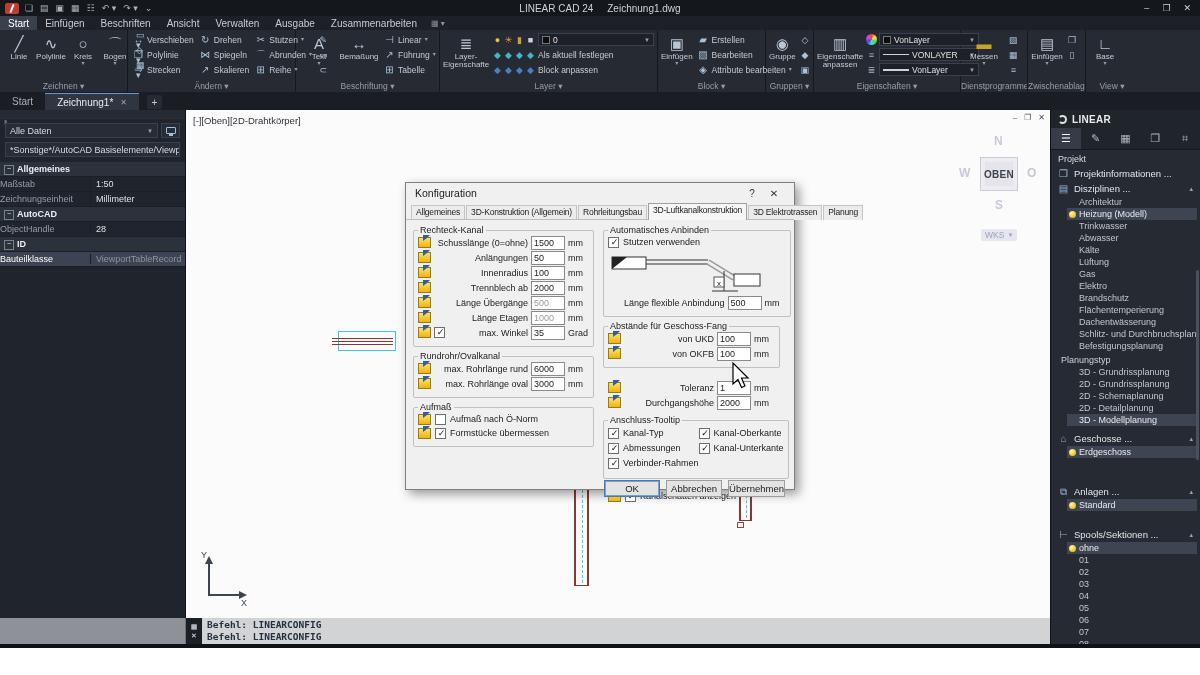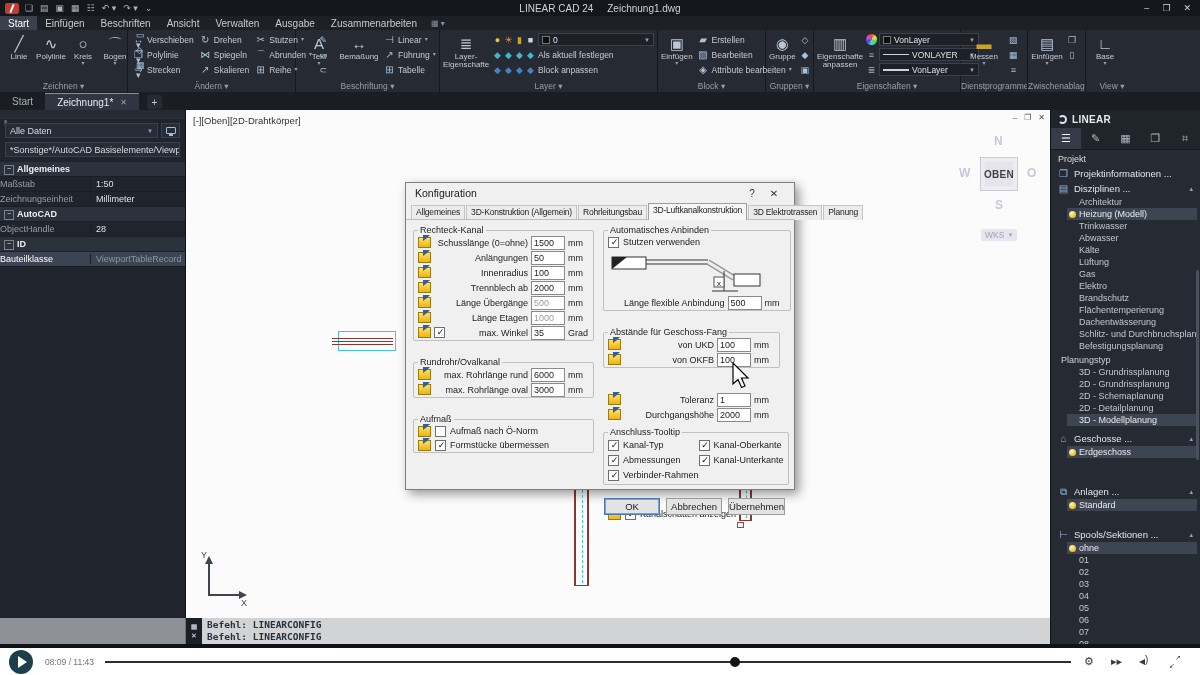--- a/index.html
+++ b/index.html
@@ -107,21 +107,21 @@
   .dtitle .t{flex:1}
   .dtitle .hb{width:22px;text-align:center;font-size:10px;color:#333;cursor:default}
   .dtabs{display:flex;padding:0 5px;height:17px;align-items:flex-end;position:relative}
   .dtabs::after{content:"";position:absolute;left:0;right:0;bottom:0;border-bottom:1px solid #bdbdbd}
   .dtab{padding:1px 4px;border:1px solid #c4c4c4;border-bottom:none;background:#ececec;margin-right:1px;height:15px;font-size:8.5px;letter-spacing:-.2px;white-space:nowrap;cursor:default}
   .dtab.active{background:#f6f6f6;height:17px;border-color:#9f9f9f;position:relative;z-index:2}
   .dbody{position:relative;padding:5px 7px 0;display:flex;gap:9px}
   .dcol{display:flex;flex-direction:column}
   .dcol.cl{width:181px}
   .dcol.cr{width:177px}
-  fieldset.grp{border:1px solid #c0c0c0;border-radius:2px;padding:0 4px 0;margin-bottom:16px}
+  fieldset.grp{border:1px solid #c0c0c0;border-radius:2px;padding:0 4px 6px;margin-bottom:4px}
   .grp legend{font-size:9px;padding:0 2px}
   .frow{display:flex;align-items:center;height:15px;gap:3px}
   .frow.plain{padding:0 5px}
   .ricon{width:13px;height:11px;background:linear-gradient(#ffe066,#eeb411);border:1px solid #9a7a12;position:relative;flex:none}
   .ricon::after{content:"";position:absolute;right:0;top:-3px;border:3px solid transparent;border-left:4px solid #2e5fa3;border-top:3px solid #2e5fa3}
   .rspace{width:13px;flex:none}
   .flabel{flex:1;text-align:right;white-space:nowrap;overflow:hidden;font-size:9px}
   .fin{width:34px;height:14px;background:#fff;border:1px solid #8a8a8a;font-size:9px;display:flex;align-items:center;padding:0 2px;flex:none}
   .fin.dis{color:#9c9c9c}
   .funit{width:21px;font-size:9px;flex:none}
@@ -1016,30 +1016,14 @@
         </div>
 
       <div class="titem">
           <span class="bulb"></span>
           <span>08</span>
         </div>
     </div>
     <div class="rp-sb"></div>
   </div>
 
-  <div class="player">
-    <div class="play"></div>
-    <div class="ptime">08:09 / 11:43</div>
-    <div class="ptrack">
-        <div class="pdot"></div>
-      </div>
-    <div class="picons">
-      <span class="pic">⚙</span>
-      <span class="pic">▸▸</span>
-      <span class="pic spk"></span>
-      <span class="pic shrink">
-          <i>↗</i>
-          <i>↙</i>
-        </span>
-    </div>
-  </div>
 
 </div>
 
 </body></html>

